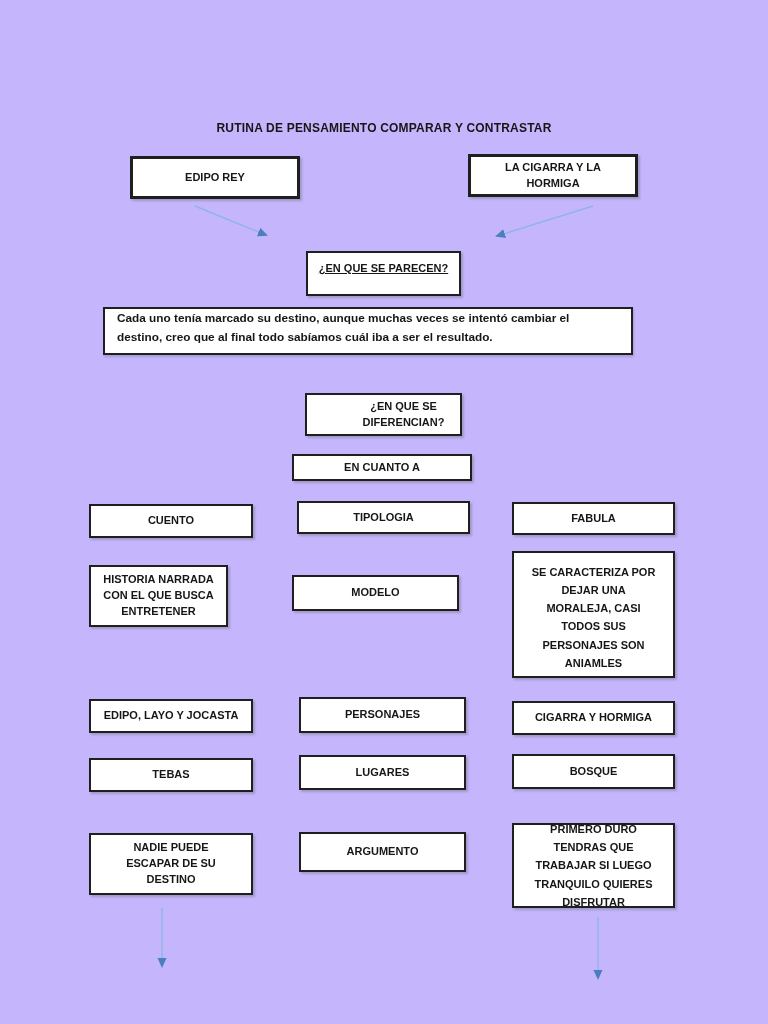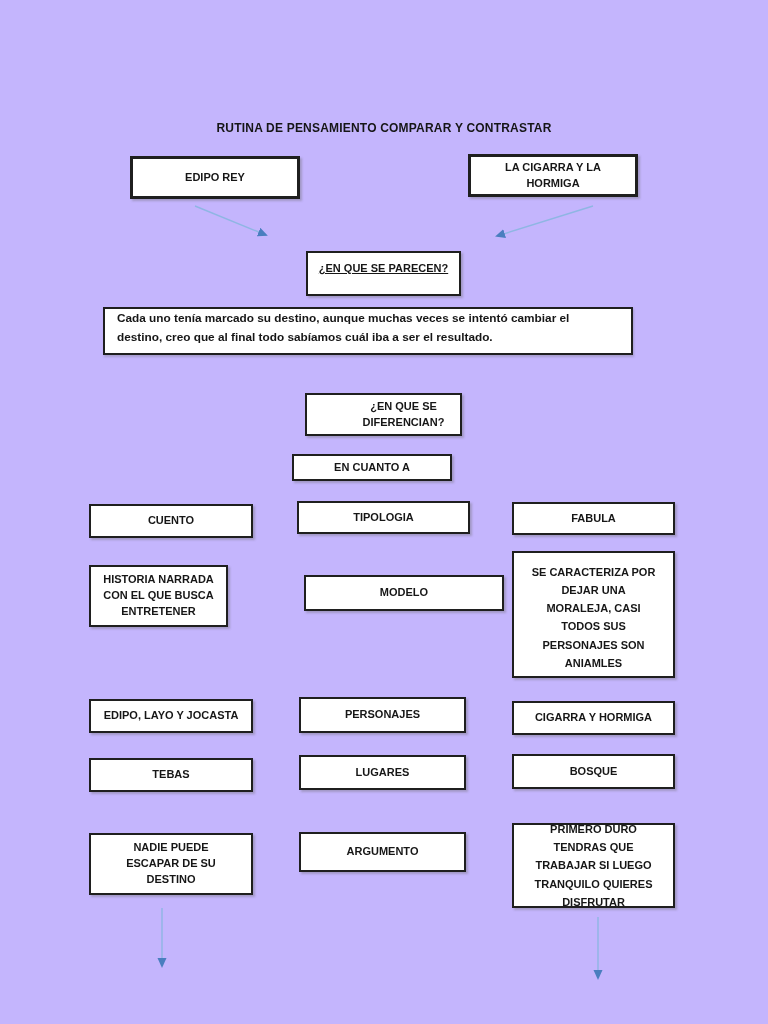--- a/index.html
+++ b/index.html
@@ -58,38 +58,38 @@
   <div class="bx top-align" style="left:306px; top:251px; width:155px; height:45px;text-decoration:underline;">
     <span class="inner">¿EN QUE SE PARECEN?</span>
   </div>
   <div class="bx answer" style="left:103px; top:307px; width:530px; height:48px;">
     <span class="inner">Cada uno tenía marcado su destino, aunque muchas veces se intentó cambiar el destino, creo que al final todo sabíamos cuál iba a ser el resultado.</span>
   </div>
 
   <div class="bx" style="left:305px; top:393px; width:157px; height:43px;">
     <span class="inner" style="max-width:95px;margin-left:40px;">¿EN QUE SE DIFERENCIAN?</span>
   </div>
-  <div class="bx" style="left:292px; top:454px; width:160px; height:27px;">
+  <div class="bx" style="left:292px; top:454px; width:180px; height:27px;">
     <span class="inner">EN CUANTO A</span>
   </div>
 
   <div class="bx" style="left:89px; top:504px; width:164px; height:34px;">
     <span class="inner">CUENTO</span>
   </div>
   <div class="bx" style="left:512px; top:502px; width:163px; height:33px;">
     <span class="inner">FABULA</span>
   </div>
   <div class="bx" style="left:297px; top:501px; width:173px; height:33px;">
     <span class="inner">TIPOLOGIA</span>
   </div>
 
   <div class="bx" style="left:89px; top:565px; width:139px; height:62px;">
     <span class="inner" style="max-width:132px;">HISTORIA NARRADA CON EL QUE BUSCA ENTRETENER</span>
   </div>
-  <div class="bx" style="left:304px; top:575px; width:200px; height:36px;">
+  <div class="bx" style="left:292px; top:575px; width:167px; height:36px;">
     <span class="inner">MODELO</span>
   </div>
   <div class="bx" style="left:89px; top:699px; width:164px; height:34px;">
     <span class="inner">EDIPO, LAYO Y JOCASTA</span>
   </div>
 
   <div class="bx top-align" style="left:512px; top:551px; width:163px; height:127px; padding-top:10px;">
     <span class="inner" style="max-width:130px; line-height:1.65;">SE CARACTERIZA POR DEJAR UNA MORALEJA, CASI TODOS SUS PERSONAJES SON ANIAMLES</span>
   </div>
   <div class="bx" style="left:299px; top:697px; width:167px; height:36px;">

